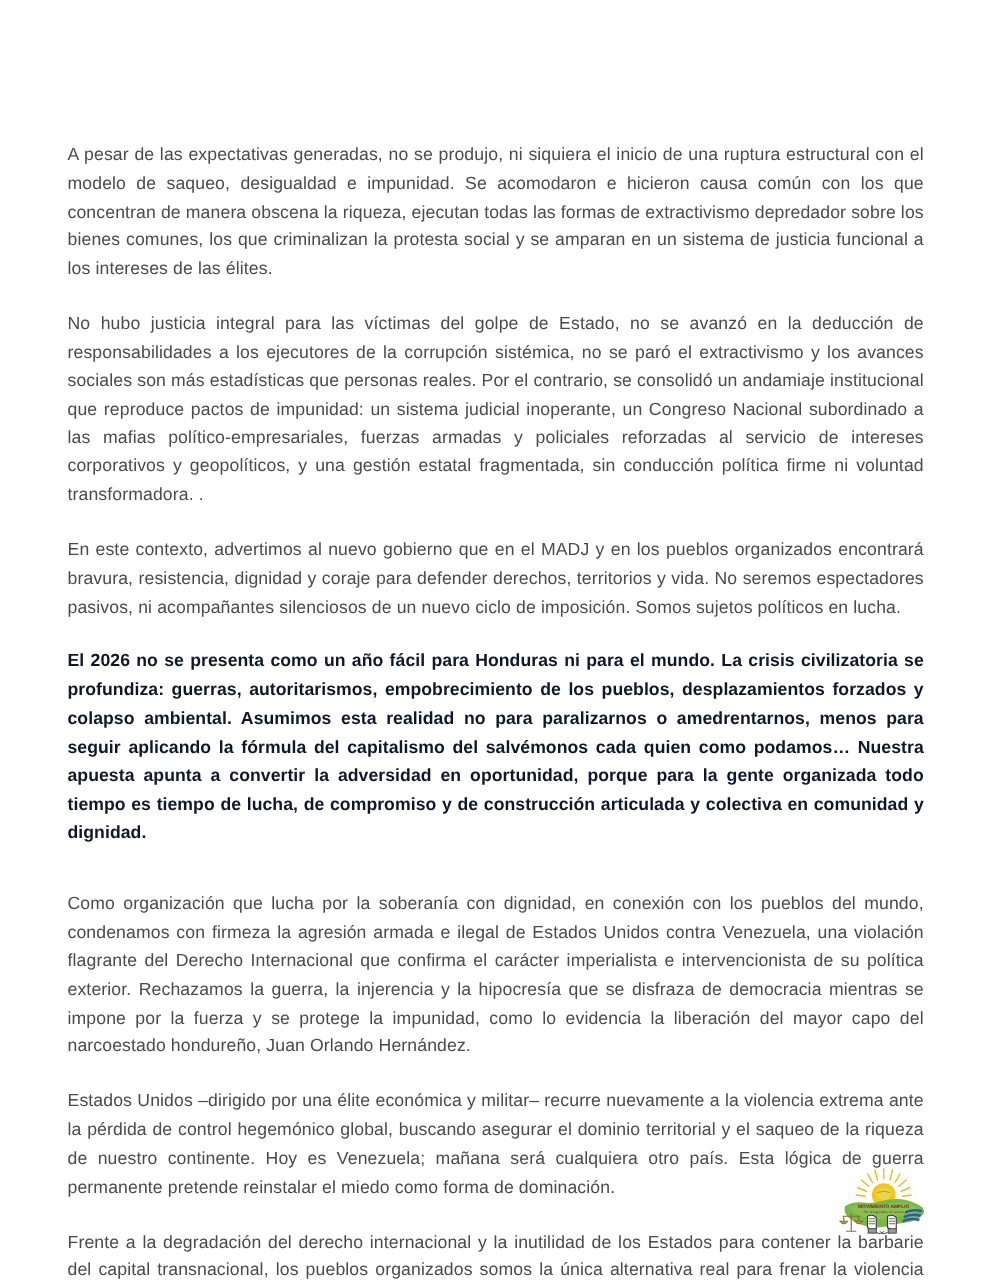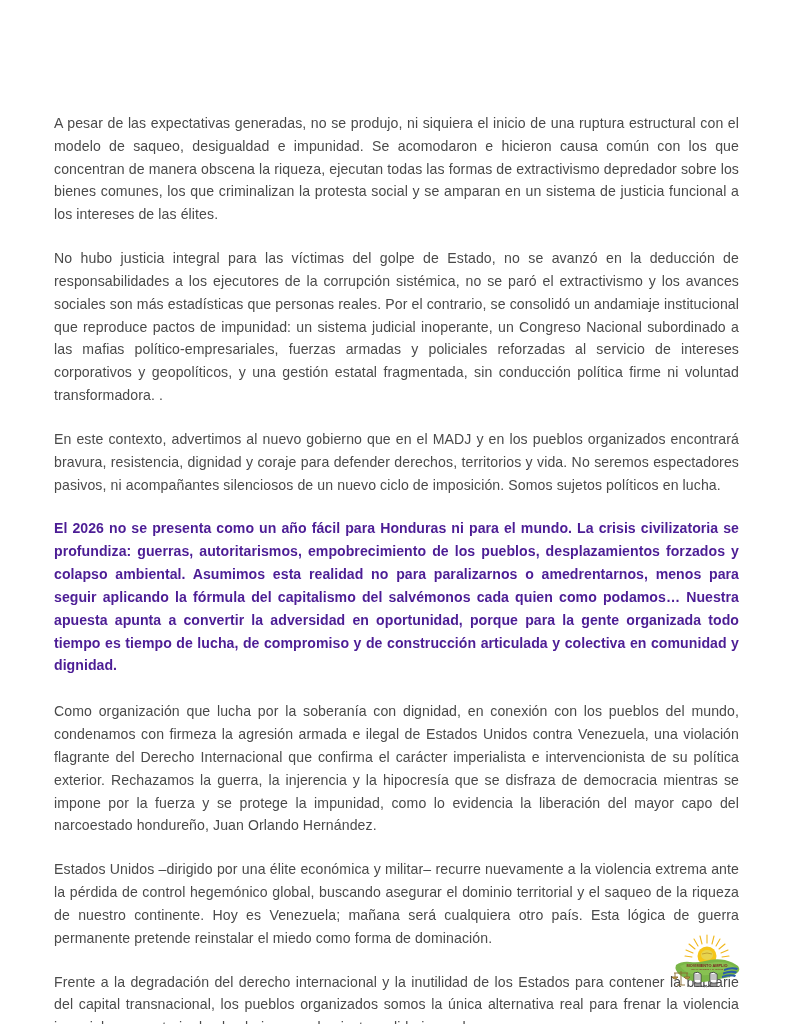--- a/index.html
+++ b/index.html
@@ -28,24 +28,24 @@
     margin: 0 0 21px 0;
     font-size: 14.1px;
     line-height: 1.62;
     color: #4a4a4a;
     text-align: justify;
     text-justify: inter-word;
     letter-spacing: 0.1px;
     font-weight: 400;
   }
   p.para.bold {
-    color: #4c1d95;
+    color: #0f172a;
     font-weight: 700;
     letter-spacing: 0.05px;
-    margin-bottom: 23px;
+    margin-bottom: 34px;
   }
   p.para:last-child {
     margin-bottom: 0;
   }
   
   .logo {
     position: absolute;
     left: 666px;
     top: 933px;
     width: 82px;

